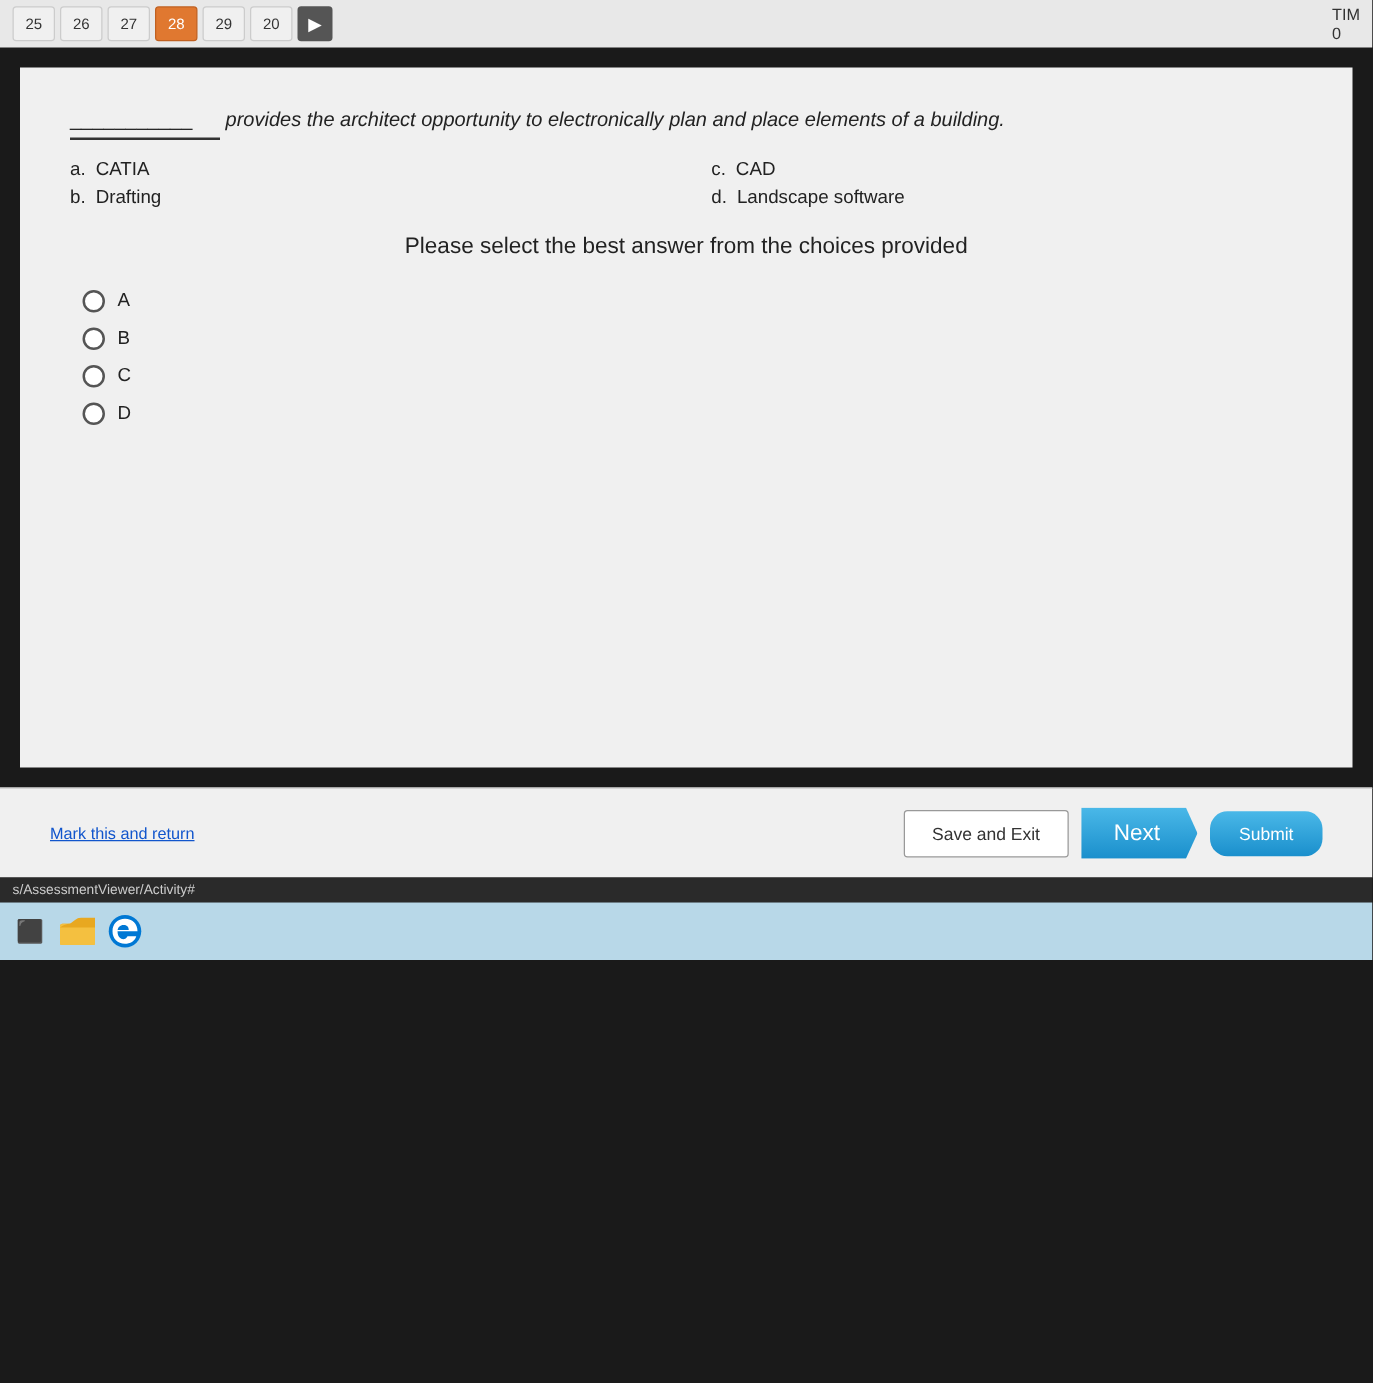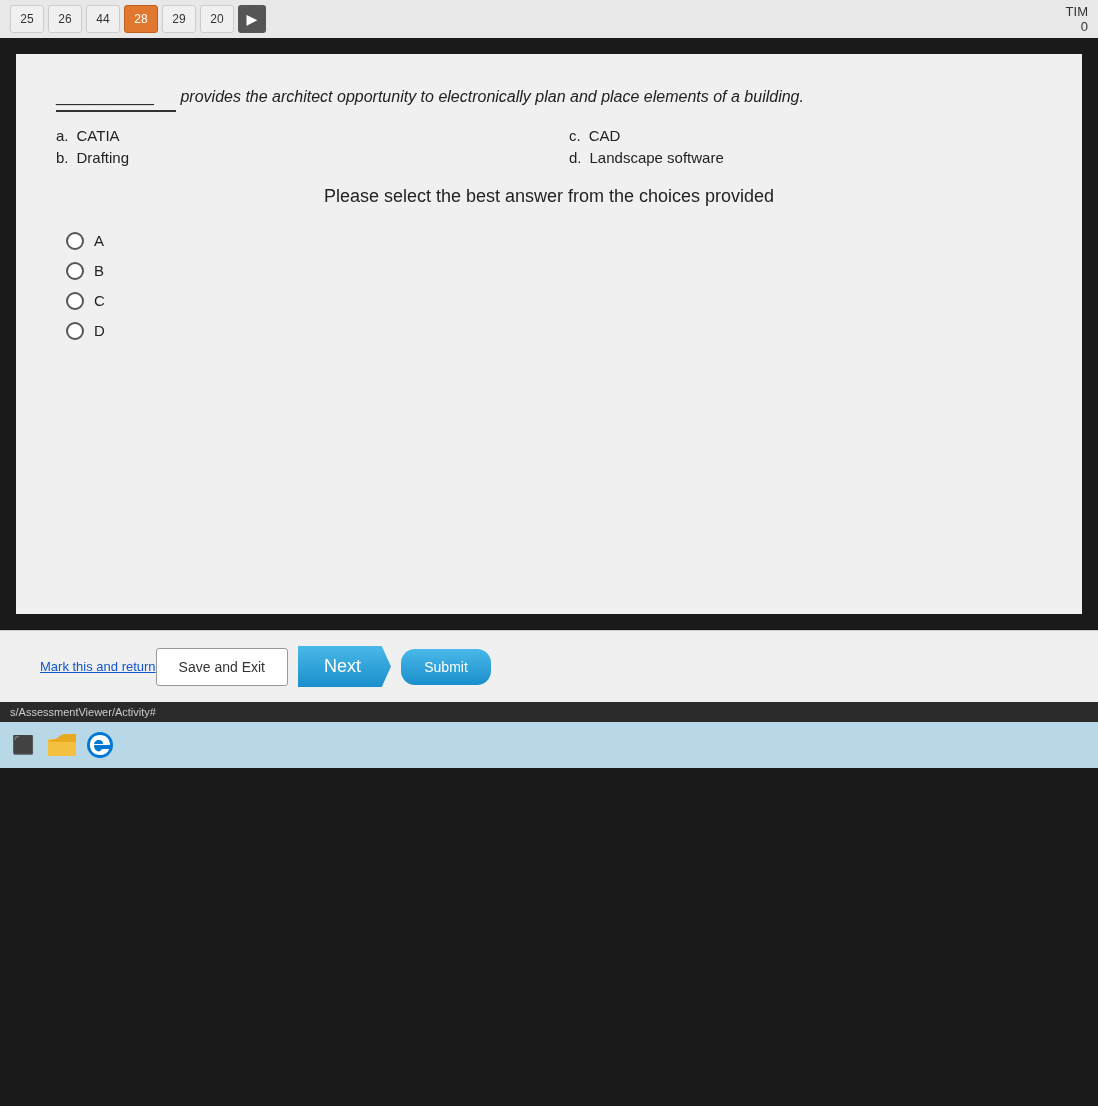--- a/index.html
+++ b/index.html
@@ -54,21 +54,20 @@
       justify-content: center;
       color: white;
       font-size: 14px;
       cursor: pointer;
     }
 
     .timer-area {
       position: absolute;
       right: 10px;
       top: 4px;
-      text-align: right;
       font-size: 13px;
       color: #333;
     }
 
     
     .main-content {
       background: #f0f0f0;
       margin: 16px;
       padding: 30px 40px 0 40px;
       min-height: 560px;
@@ -138,20 +137,21 @@
       flex-shrink: 0;
     }
 
     
     .action-bar {
       background: #f0f0f0;
       border-top: 1px solid #ccc;
       padding: 15px 40px;
       display: flex;
       align-items: center;
+      justify-content: space-between;
     }
 
     .mark-return-link {
       font-size: 13px;
       color: #1155cc;
       text-decoration: underline;
       cursor: pointer;
     }
 
     .action-buttons {
@@ -239,21 +239,21 @@
     }
   </style>
 </head>
 <body>
 
 <div class="page-wrapper">
 
   <div class="top-nav">
     <div class="nav-btn">25</div>
     <div class="nav-btn">26</div>
-    <div class="nav-btn">44</div>
+    <div class="nav-btn">27</div>
     <div class="nav-btn highlighted">28</div>
     <div class="nav-btn">29</div>
     <div class="nav-btn">20</div>
     <div class="nav-arrow">▶</div>
     <div class="timer-area">
       <div>TIM</div>
       <div>0</div>
     </div>
   </div>
 

